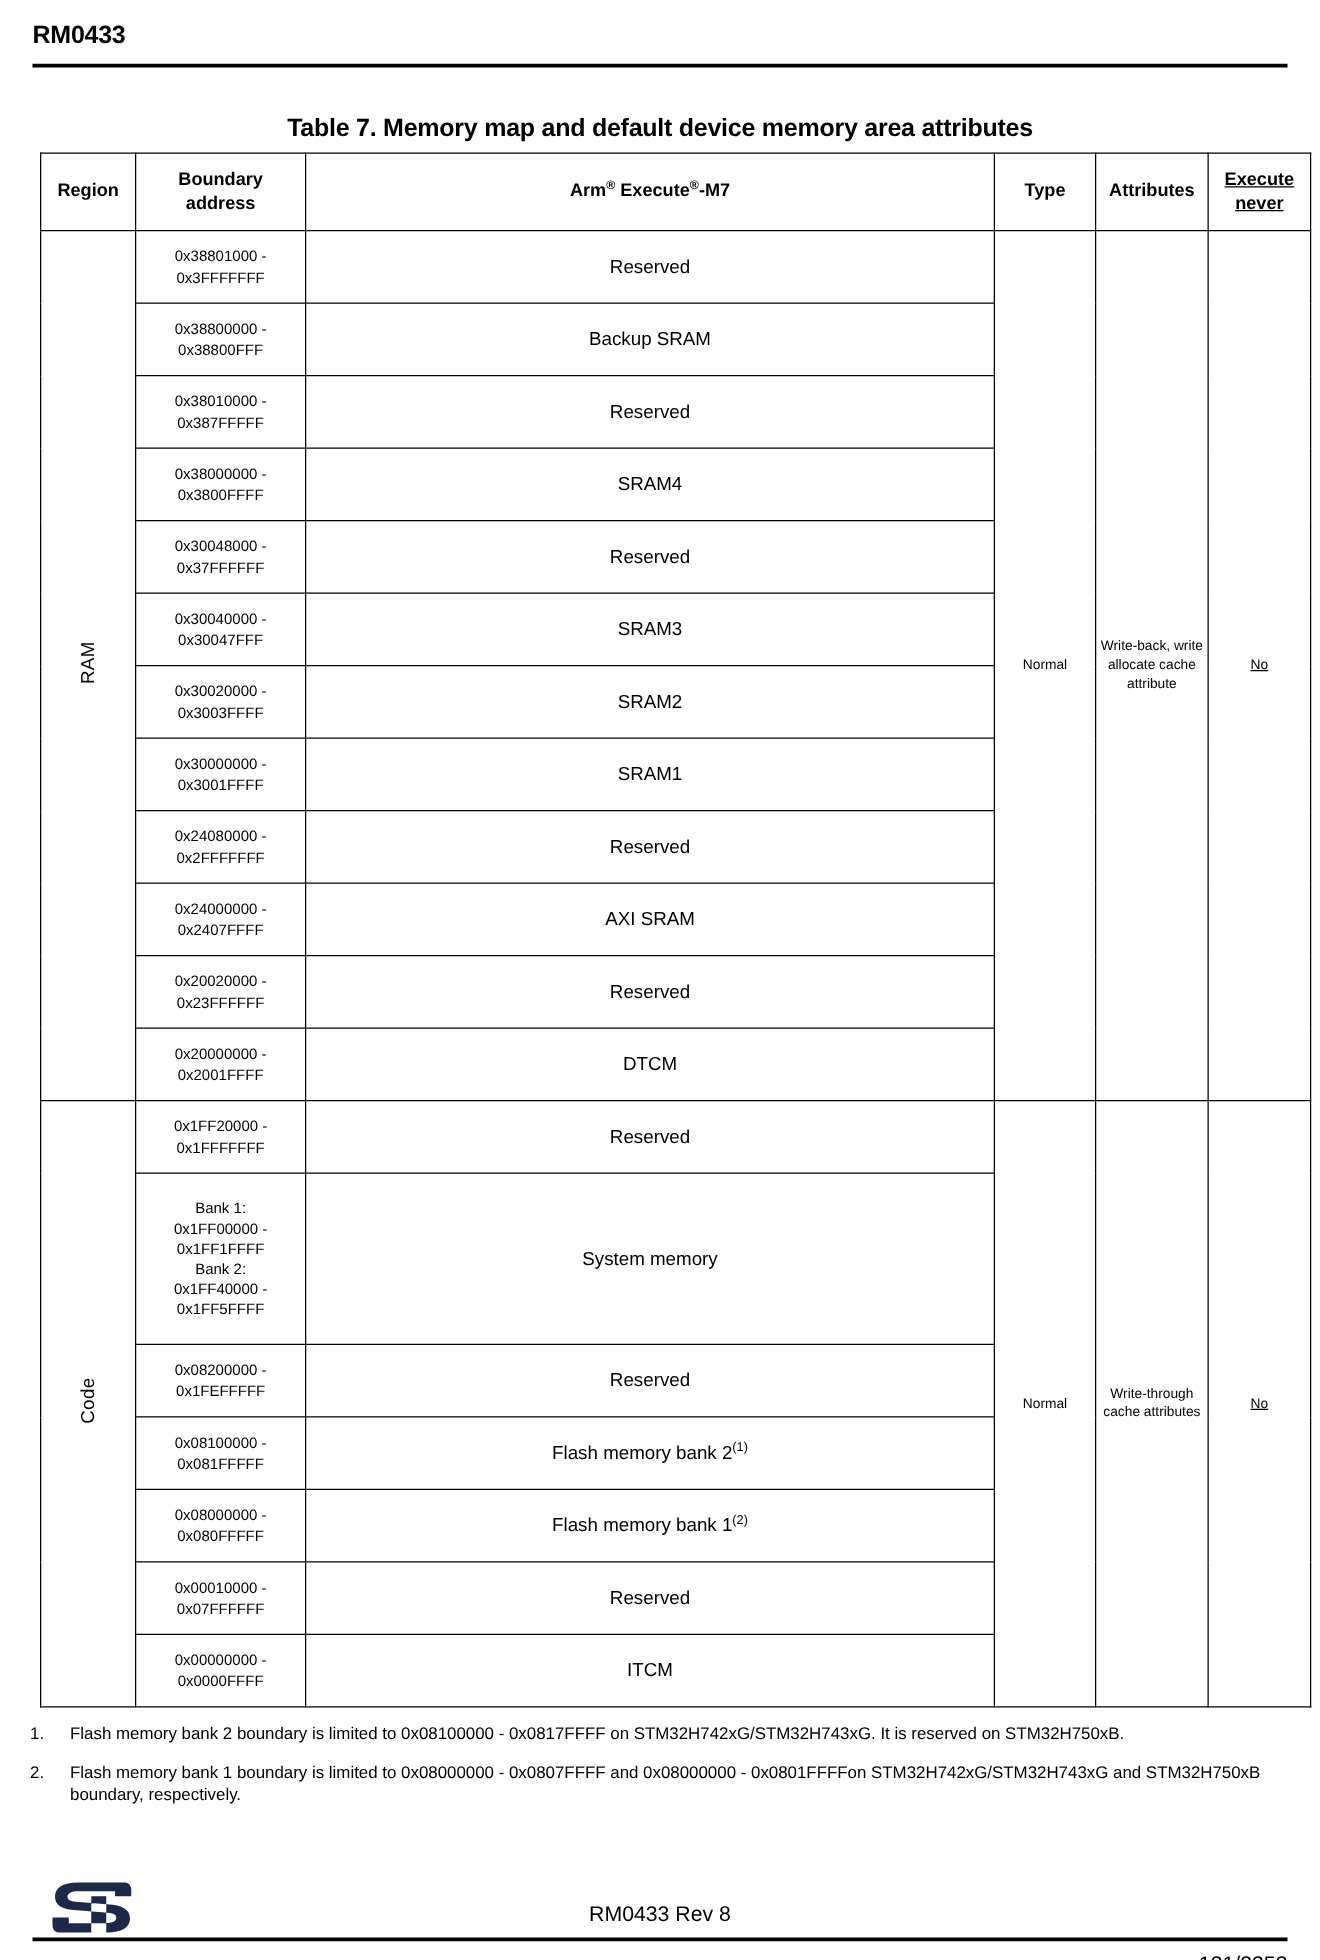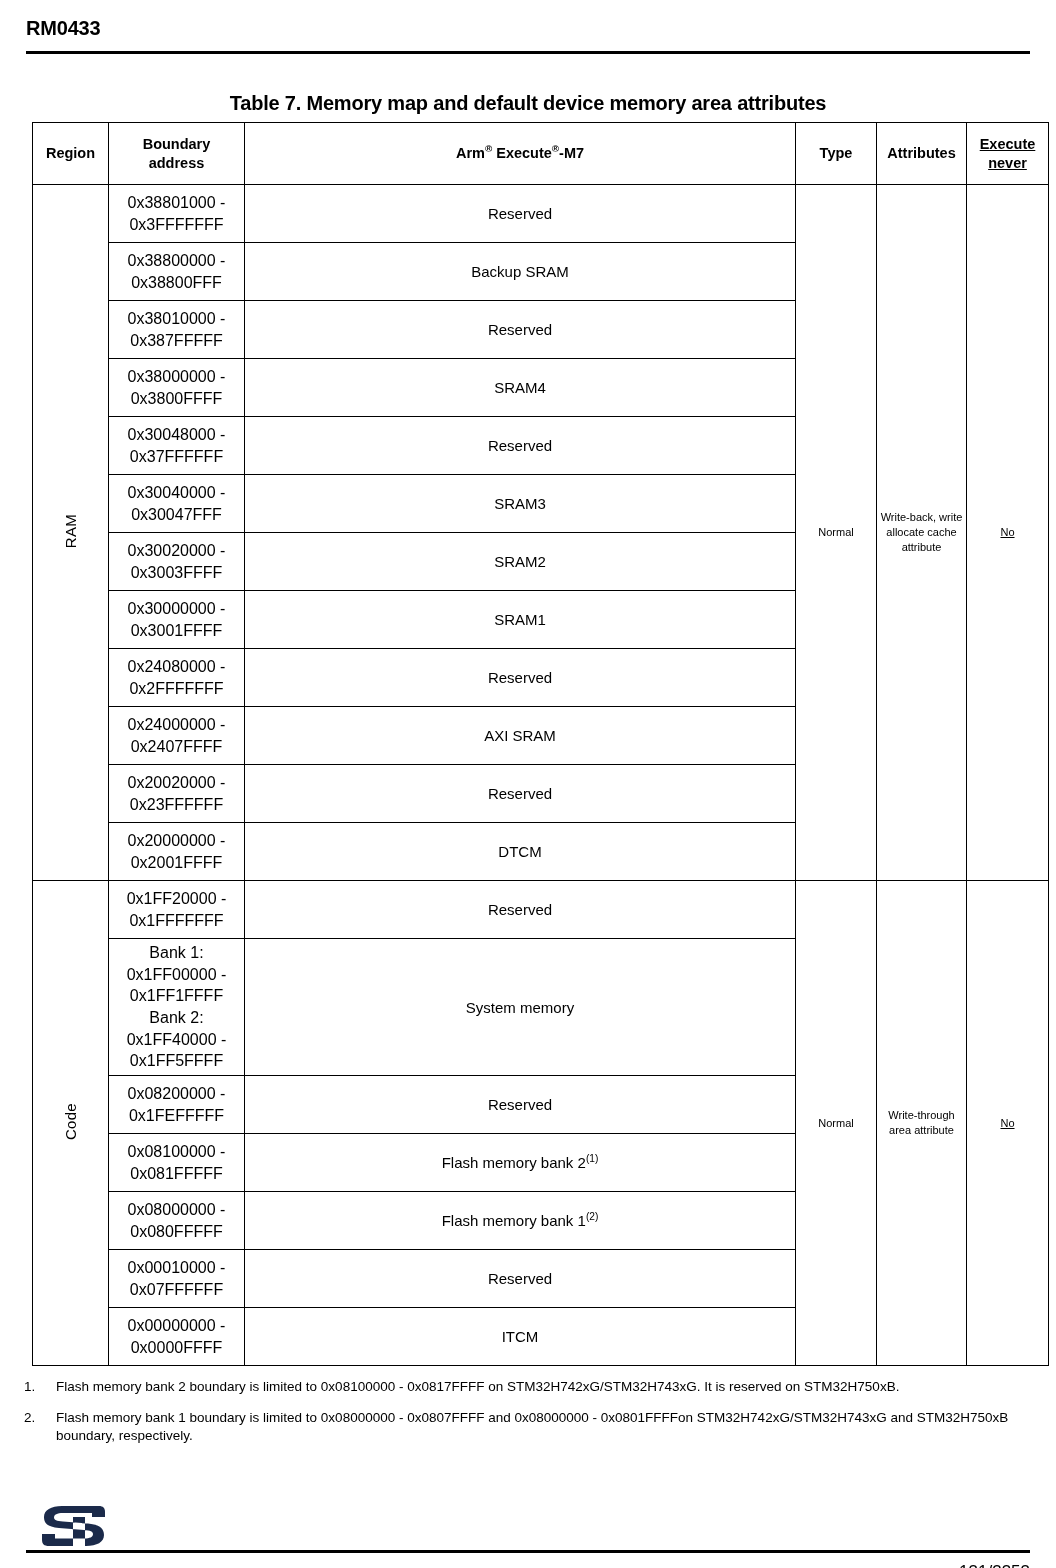--- a/index.html
+++ b/index.html
@@ -99,21 +99,21 @@
     transform: rotate(180deg);
     display: inline-block;
     font-size: 15px;
     letter-spacing: 0.3px;
     white-space: nowrap;
   }
 
   .addr-cell {
     line-height: 1.35;
     padding: 6px 4px;
-    font-size: 16px;
+    font-size: 12px;
     white-space: pre-line;
   }
   .desc-cell {
     font-size: 15px;
     padding: 6px 4px;
   }
   .type-cell, .attr-cell, .xn-cell {
     font-size: 11px;
     line-height: 1.35;
     padding: 4px 3px;
@@ -285,21 +285,21 @@
         <td class="addr-cell row-h-std">0x20000000 -
 0x2001FFFF</td>
         <td class="desc-cell"><span>DTCM</span></td>
       </tr>
       <tr>
         <td class="region-cell outer-edge-left outer-edge-bot" rowspan="7"><span class="region-label">Code</span></td>
         <td class="addr-cell row-h-std">0x1FF20000 -
 0x1FFFFFFF</td>
         <td class="desc-cell"><span>Reserved</span></td>
         <td class="type-cell outer-edge-bot" rowspan="7">Normal</td>
-        <td class="attr-cell outer-edge-bot" rowspan="7">Write-through area attribute</td>
+        <td class="attr-cell outer-edge-bot" rowspan="7">Write-through cache attributes</td>
         <td class="xn-cell outer-edge-bot outer-edge-right" rowspan="7">No</td>
       </tr>
       <tr>
         <td class="addr-cell row-h-sys">Bank 1:
 0x1FF00000 -
 0x1FF1FFFF
 Bank 2:
 0x1FF40000 -
 0x1FF5FFFF</td>
         <td class="desc-cell"><span>System memory</span></td>
@@ -334,15 +334,16 @@
 
 <div class="footnotes" id="footnotes">
     <div class="footnote"><span class="footnote-num">1.</span><span>Flash memory bank 2 boundary is limited to 0x08100000 - 0x0817FFFF on STM32H742xG/STM32H743xG. It is reserved on STM32H750xB.</span></div>
     <div class="footnote"><span class="footnote-num">2.</span><span>Flash memory bank 1 boundary is limited to 0x08000000 - 0x0807FFFF and 0x08000000 - 0x0801FFFFon STM32H742xG/STM32H743xG and STM32H750xB boundary, respectively.</span></div>
   </div>
 
 <div class="page-footer">
   <svg class="st-logo" viewBox="0 0 132 92">
     <path id="st-logo-path" d="M8 30 C8 16 22 8 44 8 L118 8 C126 8 130 12 130 20 L130 30 L104 30 L104 22 L46 22 C34 22 28 25 28 31 C28 36 33 38 46 39 L96 43 C118 45 128 52 128 66 C128 80 114 88 92 88 L18 88 C8 88 4 84 4 75 L4 64 L30 64 L30 73 L88 73 C100 73 106 70 106 64 C106 59 101 57 88 56 L38 52 C16 50 8 43 8 30 Z M66 30 L66 88 L90 88 L90 30 Z" fill="#1b2a4a"></path>
   </svg>
+  <div class="footer-center">RM0433 Rev 8</div>
   <div class="footer-page">131/3353</div>
   <div class="footer-rule"></div>
 </div>
 
 </body></html>

